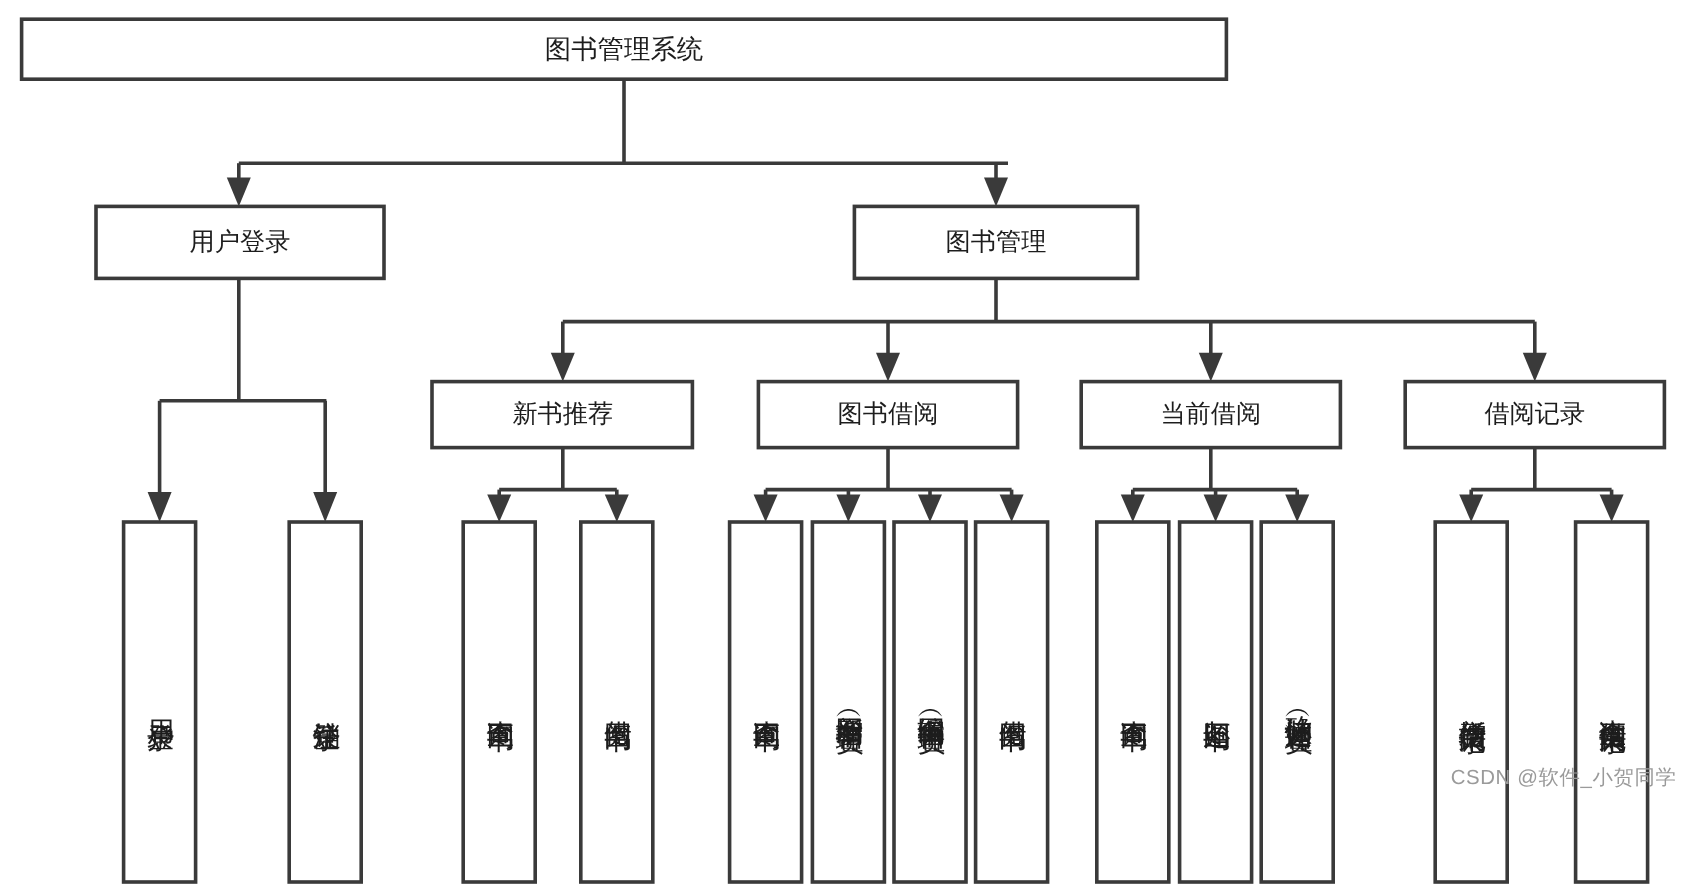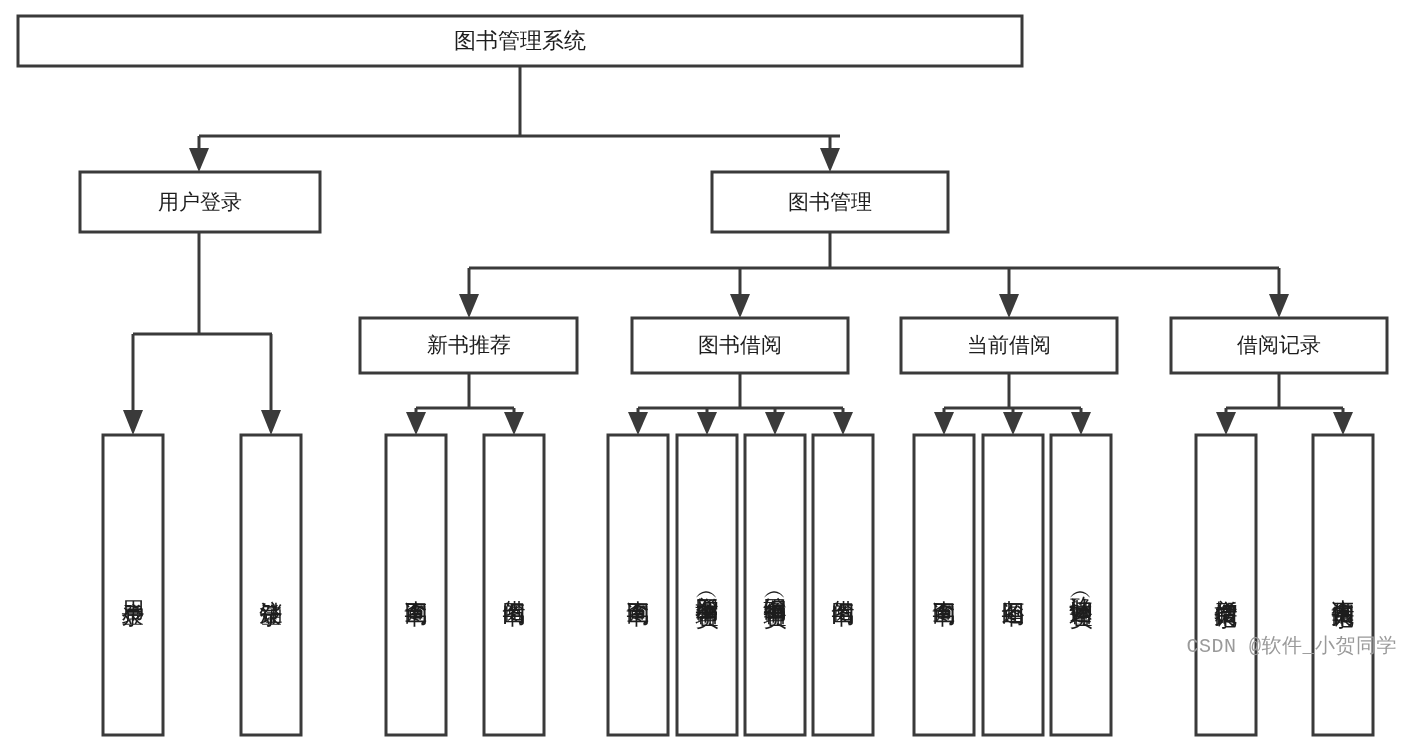--- a/index.html
+++ b/index.html
@@ -70,22 +70,22 @@
     font-size: 23px;
     line-height: 1.18;
     letter-spacing: 1.5px;
     color: #1d1d1d;
     white-space: nowrap;
   }
   #watermark {
     position: absolute;
     right: 8px;
     bottom: 8px;
-    font-family: Liberation Mono, monospace;
-    font-size: 20px;
+    font-family: Liberation Sans, sans-serif;
+    font-size: 17px;
     color: #9a9a9a;
     letter-spacing: 0.5px;
     white-space: nowrap;
   }
 </style>
 </head>
 <body>
 
 <div id="diagram-root">
 

